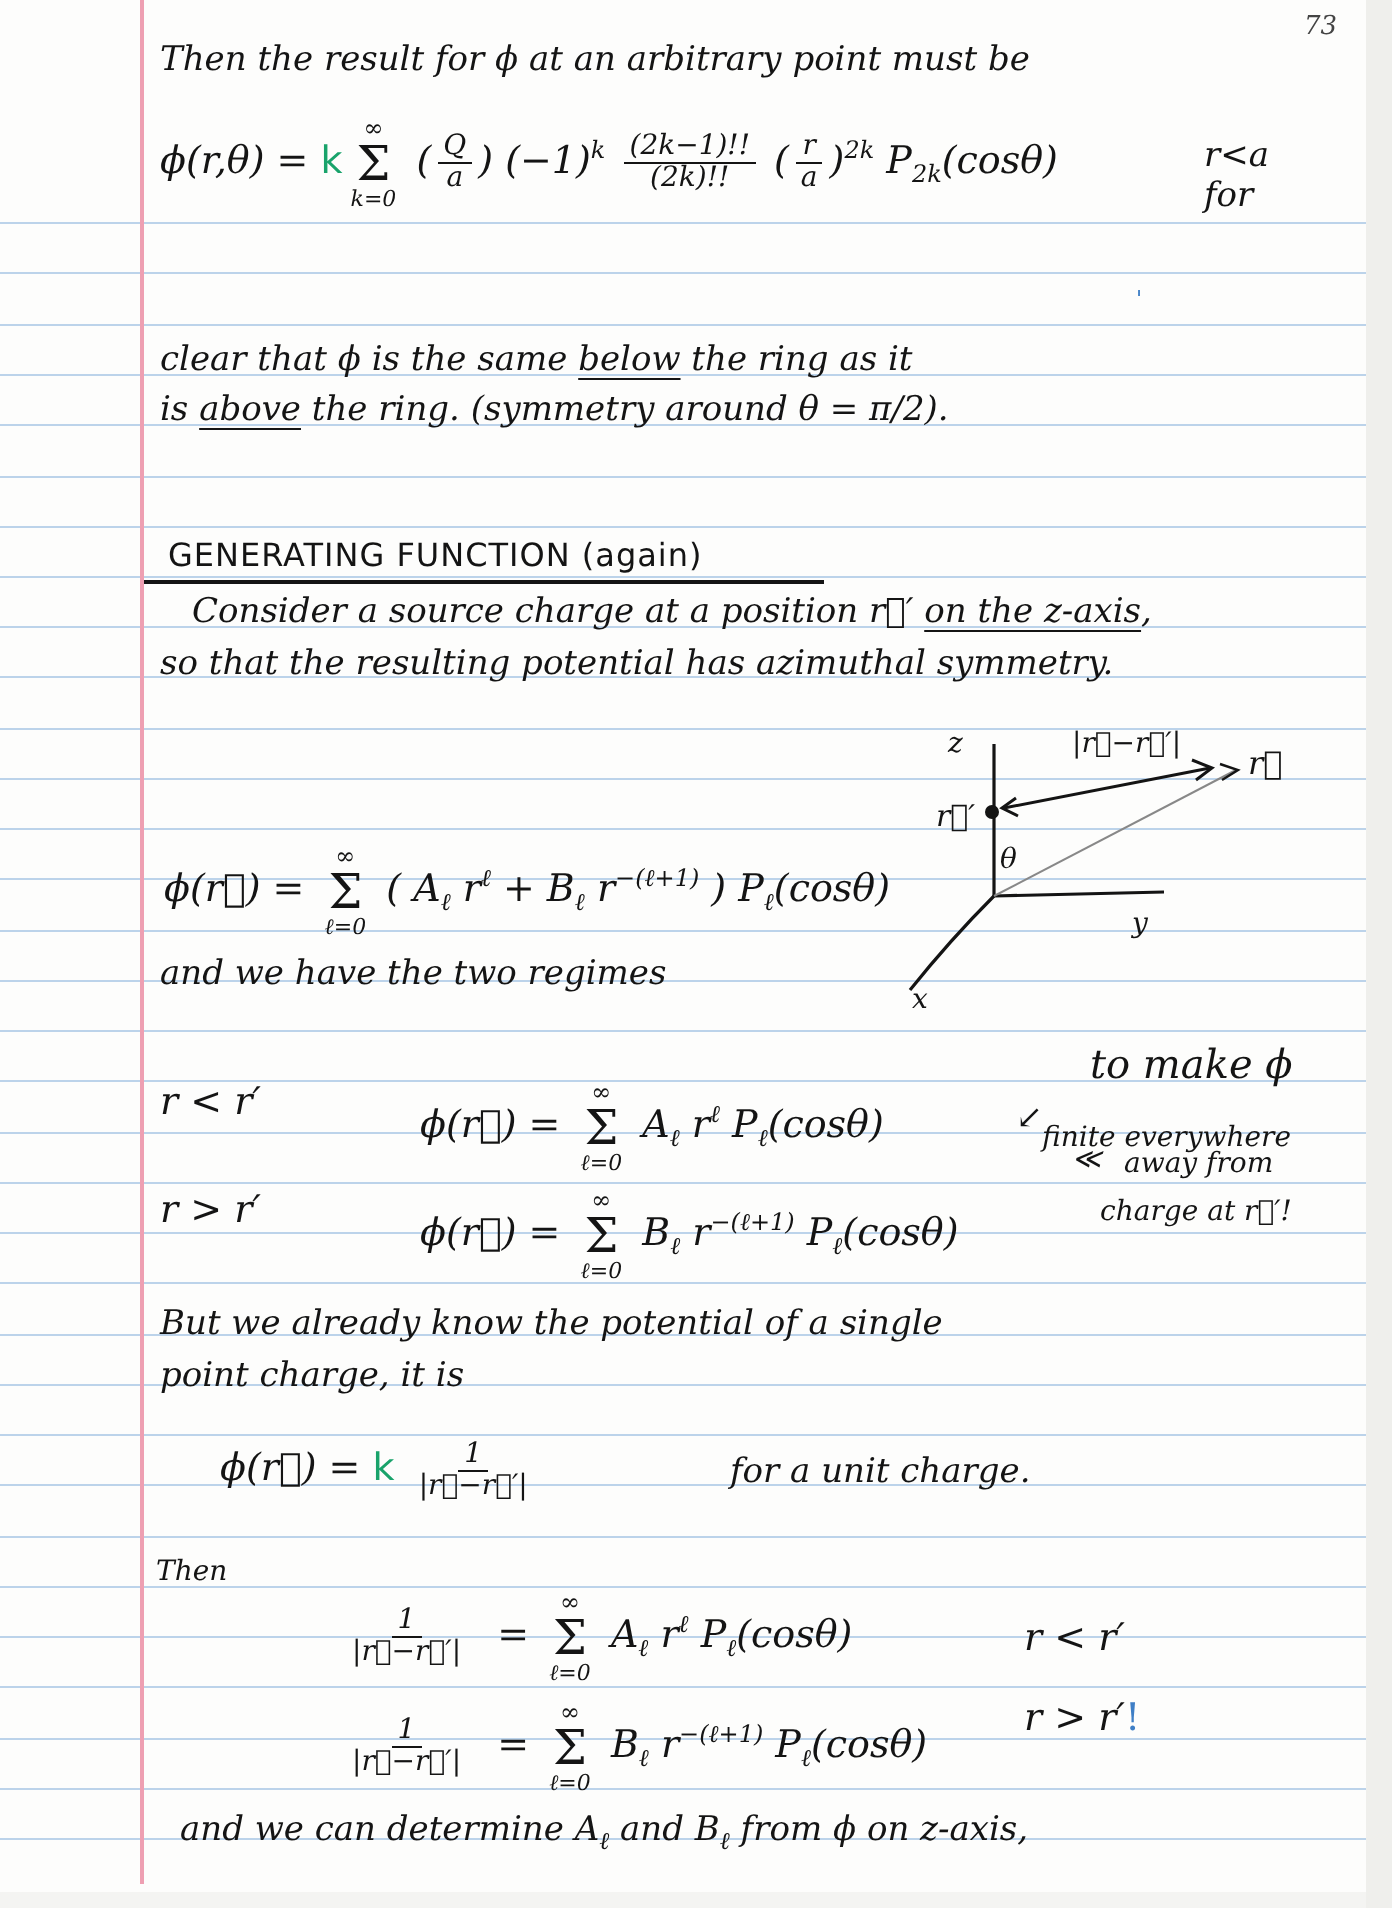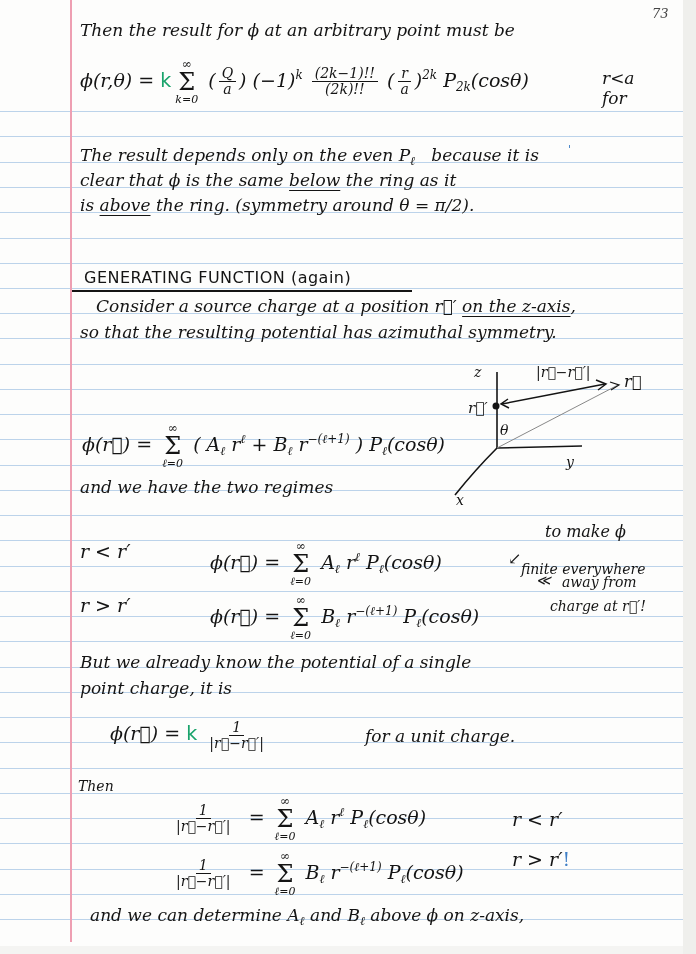--- a/index.html
+++ b/index.html
@@ -122,24 +122,20 @@
       </span>
     (<span class="frac">
         <span class="num">r</span>
         <span class="den">a</span>
       </span>)<sup>2k</sup>
     <span>P</span><sub>2k</sub><span>(cosθ)</span>
   </div>
   <div class="hw" style="left:602px; top:48px;margin-top:40px;">for</div>
   <div class="hw" style="left:602px; top:68px;font-style:italic;">r&lt;a</div>
 
-  <div class="hw" style="left:80px; top:145px;">
-    <span>The result depends only on the even P</span><sub>ℓ</sub>
-    &nbsp;&nbsp;<span>because it is</span>
-  </div>
   <div class="hw" style="left:80px; top:170px;">
     <span>clear that ϕ is the same</span>
     <span class="u">below</span>
     <span>the ring as it</span>
   </div>
   <div class="hw" style="left:80px; top:195px;">
     <span>is</span>
     <span class="u">above</span>
     <span>the ring.   (symmetry around θ = π/2).</span>
   </div>
@@ -203,21 +199,21 @@
     <span>ϕ(r⃗) =</span>
     <span class="sum">
         <span class="top">∞</span>
         <span class="sym">Σ</span>
         <span class="bot">ℓ=0</span>
       </span>
     <span>B</span><sub>ℓ</sub><span> r</span><sup>−(ℓ+1)</sup><span> P</span><sub>ℓ</sub><span>(cosθ)</span>
   </div>
 
   <div class="hw" style="left:508px; top:549px; font-size:16px;">↙</div>
-  <div class="hw" style="left:545px; top:522px; font-size:16px;">to make ϕ</div>
+  <div class="hw" style="left:545px; top:522px; font-size:20px;">to make ϕ</div>
   <div class="hw" style="left:521px; top:546px; font-size:14px;margin-top:13px;">finite everywhere</div>
   <div class="hw" style="left:536px; top:570px; font-size:14px;">≪</div>
   <div class="hw" style="left:562px; top:572px; font-size:14px;">away from</div>
   <div class="hw" style="left:550px; top:596px; font-size:14px;">charge at r⃗′!</div>
 
   <div class="hw" style="left:80px; top:652px;">But we already know the potential of a single</div>
   <div class="hw" style="left:80px; top:678px;">point charge,   it is</div>
 
   <div class="math" style="left:110px; top:720px;">
     <span>ϕ(r⃗) =</span>
@@ -257,16 +253,16 @@
         <span class="sym">Σ</span>
         <span class="bot">ℓ=0</span>
       </span>
     <span>B</span><sub>ℓ</sub><span> r</span><sup>−(ℓ+1)</sup><span> P</span><sub>ℓ</sub><span>(cosθ)</span>
   </div>
   <div class="math" style="left:512px; top:848px;">
     <span>r &gt; r′</span><span class="blue-mark">!</span>
   </div>
 
   <div class="hw" style="left:90px; top:905px;">
-    <span>and we can determine A</span><sub>ℓ</sub><span> and B</span><sub>ℓ</sub><span> above ϕ on z-axis,</span>
+    <span>and we can determine A</span><sub>ℓ</sub><span> and B</span><sub>ℓ</sub><span> from ϕ on z-axis,</span>
   </div>
 </div>
 <div class="page-edge"></div>
 
 </body></html>

